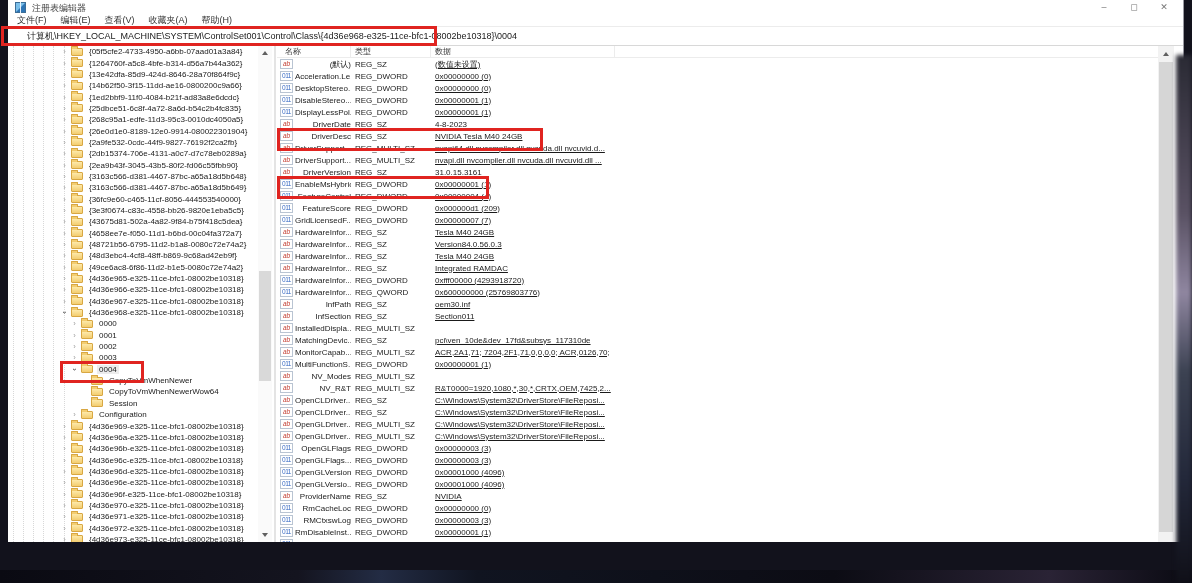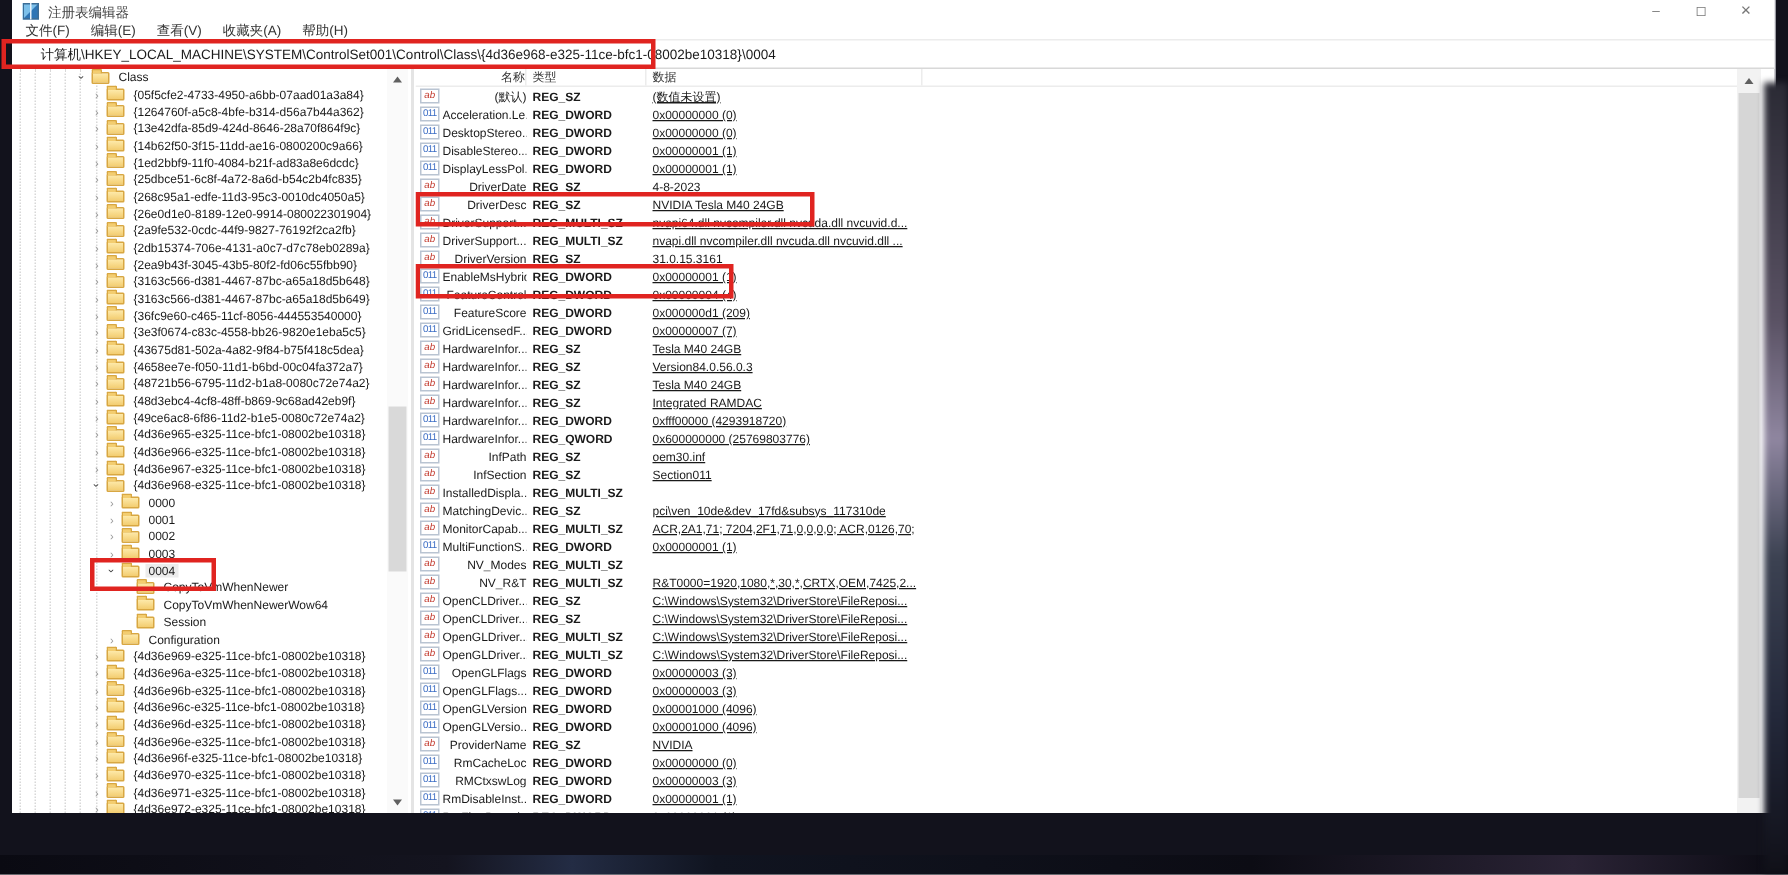--- a/index.html
+++ b/index.html
@@ -62,30 +62,30 @@
     border-left:3px solid transparent; border-right:3px solid transparent; border-top:4px solid #606060; }
   .tthumb { position:absolute; left:1px; width:12px; top:225px; height:110px; background:#d9d9d9; }
 
   
   .splitter { position:absolute; left:266px; top:46px; width:2px; bottom:0; background:#e4e4e4; }
 
   
   .valpane { position:absolute; left:269px; top:46px; width:881px; bottom:0; background:#fff; overflow:hidden; }
   .vheader { position:relative; height:12px; border-bottom:1px solid #ececec; display:flex; font-size:8px; color:#333; }
   .vh { line-height:12px; border-right:1px solid #ececec; overflow:hidden; }
-  .vh-name { width:74px; padding-left:8px;text-align:right; }
+  .vh-name { width:74px; padding-left:8px; }
   .vh-type { width:80px; padding-left:4px; }
   .vh-data { width:184px; padding-left:4px; }
   .vrow { position:relative; height:12px; display:flex; align-items:center; white-space:nowrap; font-size:8px; color:#1a1a1a; }
   .vc-icon { flex:none; width:13px; height:10px; margin:0 2px 0 3px; border:1px solid #b9c4d2; background:#fff;
     font-size:6.5px; line-height:8px; text-align:center; overflow:hidden; }
   .vc-icon.s { color:#c23a2e; font-style:italic; }
   .vc-icon.b { color:#3a6cc4; letter-spacing:-0.5px; }
   .vc-name { flex:none; width:56px; overflow:hidden;text-align:right; }
-  .vc-type { flex:none; width:80px; padding-left:4px; overflow:hidden;font-weight:bold; }
+  .vc-type { flex:none; width:80px; padding-left:4px; overflow:hidden; }
   .vc-data { flex:none; width:300px; padding-left:4px; overflow:hidden;text-decoration:underline; }
   .vrow.v-annotated::after { content:''; position:absolute; left:0px; top:-2px; width:var(--aw,260px); height:17px;
     border:3px solid var(--ann); z-index:6; pointer-events:none; }
 
   
   .vscroll { position:absolute; left:1150px; top:46px; width:16px; bottom:0; background:#f2f2f2; }
   .vscroll .sb-btn { width:16px; height:15px; }
   .vscroll .tri-up { left:5px; top:6px; }
   .vthumb { position:absolute; left:1px; width:14px; top:16px; height:470px; background:#d6d6d6; }
 
@@ -124,26 +124,20 @@
 
   <div class="treepane" id="treepane">
     <div class="guide" style="left:5px"></div>
     <div class="guide" style="left:15px"></div>
     <div class="guide" style="left:25px"></div>
     <div class="guide" style="left:35px"></div>
     <div class="guide" style="left:45px"></div>
     <div class="guide" style="left:56px"></div>
     <div id="tree" style="position:relative;">
         <div class="trow">
-          <span class="tindent" style="width: 42px;"></span>
-          <span class="tarrow exp">›</span>
-          <span class="folder"></span>
-          <span class="tlabel">Class</span>
-        </div>
-        <div class="trow">
           <span class="tindent" style="width: 52px;"></span>
           <span class="tarrow">›</span>
           <span class="folder"></span>
           <span class="tlabel">{05f5cfe2-4733-4950-a6bb-07aad01a3a84}</span>
         </div>
         <div class="trow">
           <span class="tindent" style="width: 52px;"></span>
           <span class="tarrow">›</span>
           <span class="folder"></span>
           <span class="tlabel">{1264760f-a5c8-4bfe-b314-d56a7b44a362}</span>

